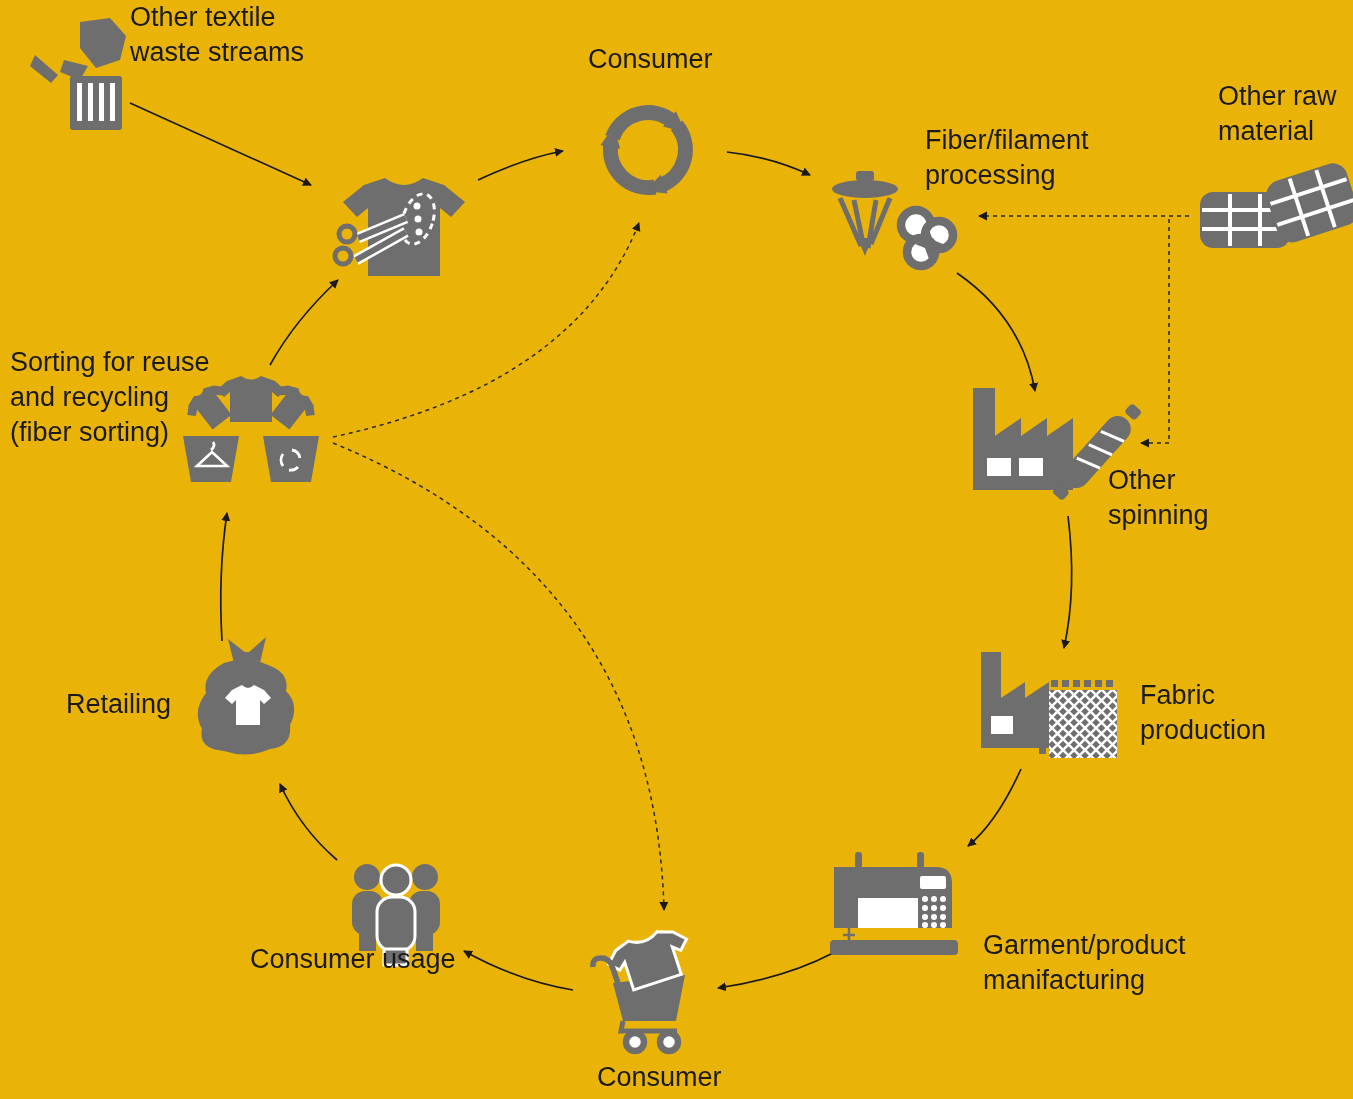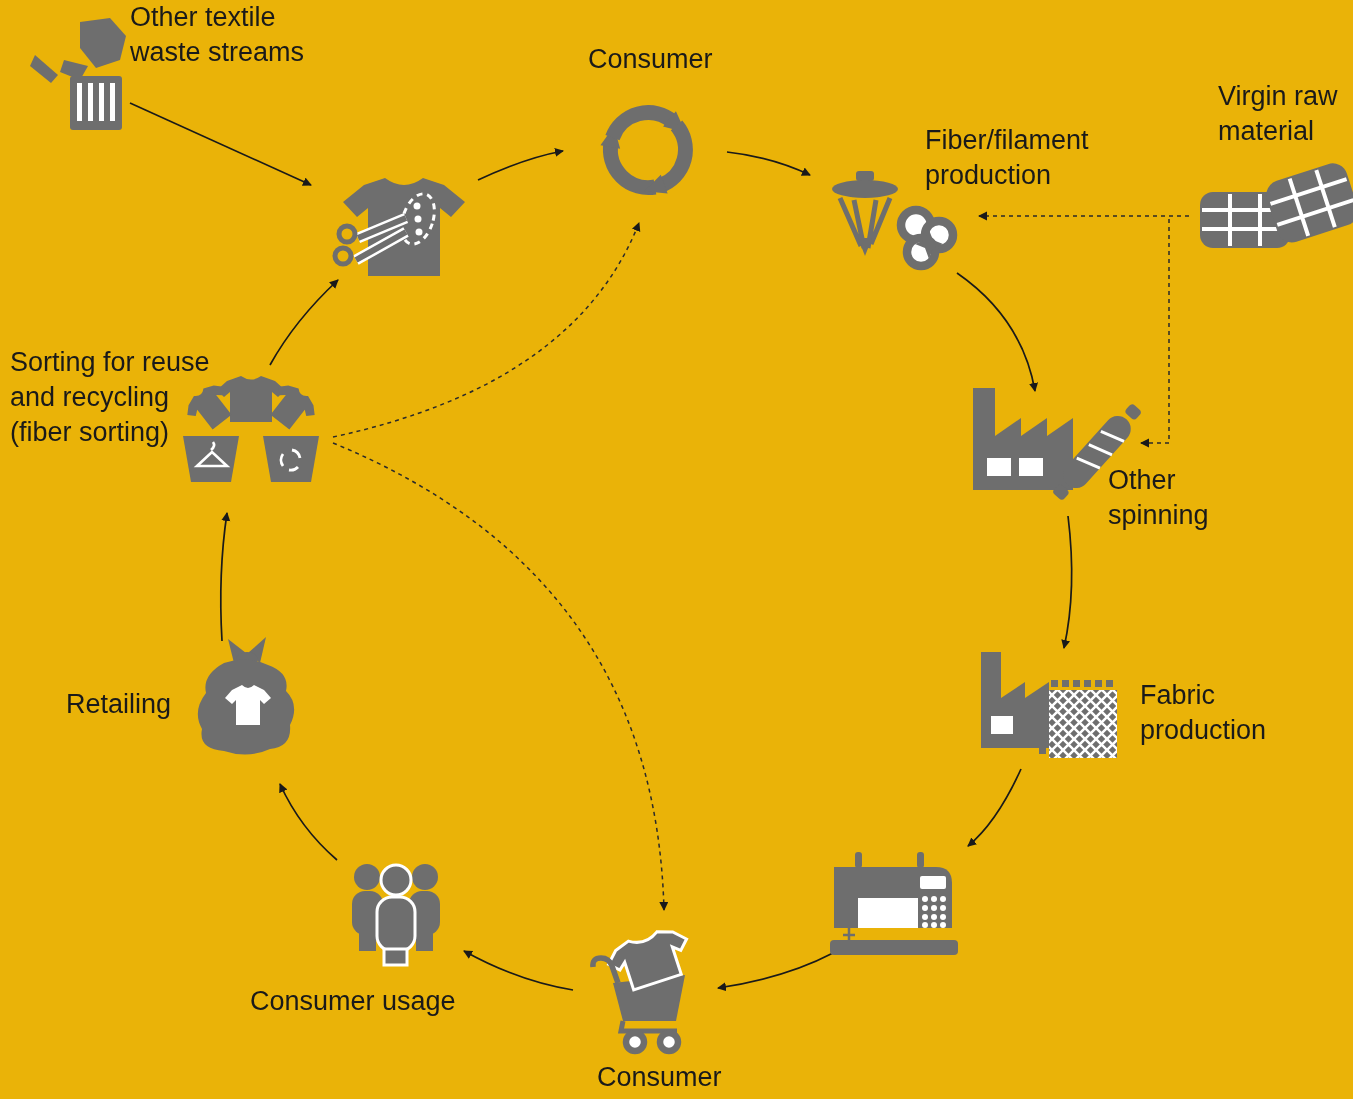--- a/index.html
+++ b/index.html
@@ -89,31 +89,31 @@
     <rect class="g" x="28" y="3" width="18" height="10" rx="3"></rect>
     <ellipse class="g" cx="37" cy="21" rx="33" ry="9"></ellipse>
     <path class="gs" stroke-width="5" d="M 12,30 L 33,78 M 26,32 L 36,80 M 48,32 L 40,80 M 62,30 L 43,76"></path>
     <polygon class="g" points="30,70 44,70 37,88"></polygon>
     <circle cx="88" cy="57" r="15" fill="#ffffff" stroke="#6e6e6e" stroke-width="8.5"></circle>
     <circle cx="111" cy="67" r="14" fill="#ffffff" stroke="#6e6e6e" stroke-width="8.5"></circle>
     <circle cx="93" cy="84" r="14" fill="#ffffff" stroke="#6e6e6e" stroke-width="8.5"></circle>
     <polygon class="g" points="101,62 105,72 115,76 105,80 101,91 97,80 87,76 97,72"></polygon>
   </svg>
   <div class="label" style="left:925px;top:123px">Fiber/filament
-production</div>
+processing</div>
 
   <svg class="ic" style="left:1198px;top:150px" width="152" height="105" viewBox="0 0 152 105">
     <rect class="g" x="2" y="42" width="90" height="56" rx="13"></rect>
     <path class="ws" stroke-width="4" d="M 32,44 V 96 M 62,44 V 96 M 4,60 H 90 M 4,79 H 90"></path>
     <g transform="rotate(-18 118 58)">
       <rect class="g" x="74" y="20" width="84" height="64" rx="15"></rect>
       <path class="ws" stroke-width="4" d="M 102,22 V 82 M 130,22 V 82 M 76,40 H 156 M 76,62 H 156"></path>
     </g>
   </svg>
-  <div class="label" style="left:1218px;top:79px">Virgin raw
+  <div class="label" style="left:1218px;top:79px">Other raw
 material</div>
 
   <svg class="ic" style="left:965px;top:378px" width="170" height="125" viewBox="0 0 170 125">
     <path class="g" d="M 8,112 V 10 H 30 V 58 L 56,40 V 58 L 82,40 V 58 L 108,40 V 112 Z"></path>
     <rect class="wf" x="22" y="80" width="24" height="18"></rect>
     <rect class="wf" x="54" y="80" width="24" height="18"></rect>
     <g transform="rotate(42 132 74)">
       <rect class="g" x="119" y="30" width="26" height="88" rx="13"></rect>
       <rect class="g" x="125" y="14" width="14" height="12" rx="4"></rect>
       <rect class="g" x="125" y="122" width="14" height="12" rx="4"></rect>
@@ -167,20 +167,22 @@
       <circle cx="103" cy="67" r="3"></circle>
         <circle cx="112" cy="67" r="3"></circle>
         <circle cx="121" cy="67" r="3"></circle>
       <circle cx="103" cy="75" r="3"></circle>
         <circle cx="112" cy="75" r="3"></circle>
         <circle cx="121" cy="75" r="3"></circle>
     </g>
     <path class="gs" stroke-width="2.5" d="M 27,78 V 92 M 21,85 H 33"></path>
     <rect class="g" x="8" y="90" width="128" height="15" rx="4"></rect>
   </svg>
+  <div class="label" style="left:983px;top:928px">Garment/product
+manifacturing</div>
 
   <svg class="ic" style="left:583px;top:925px" width="125" height="132" viewBox="0 0 125 132">
     <polygon class="g" points="30,58 102,50 93,96 40,96"></polygon>
     <g transform="rotate(-18 68 34)">
       <path d="M 52,10 L 37,15 L 26,26 L 35,35 L 42,29 L 42,58 L 92,58 L 92,29 L 99,35 L 108,26 L 97,15 L 82,10 Q 67,20 52,10 Z" fill="#6e6e6e" stroke="#ffffff" stroke-width="3"></path>
     </g>
     <path class="gs" stroke-width="5.5" d="M 10,42 Q 9,33 18,33 Q 26,33 29,41 L 35,58"></path>
     <path class="gs" stroke-width="5" d="M 40,96 L 38,106 L 94,106"></path>
     <circle cx="52" cy="117" r="9" fill="#ffffff" stroke="#6e6e6e" stroke-width="6.5"></circle>
     <circle cx="86" cy="117" r="9" fill="#ffffff" stroke="#6e6e6e" stroke-width="6.5"></circle>
@@ -191,21 +193,21 @@
     <circle class="g" cx="27" cy="24" r="13"></circle>
     <rect class="g" x="12" y="38" width="31" height="44" rx="13"></rect>
     <rect class="g" x="19" y="80" width="17" height="18"></rect>
     <circle class="g" cx="85" cy="24" r="13"></circle>
     <rect class="g" x="69" y="38" width="31" height="44" rx="13"></rect>
     <rect class="g" x="76" y="80" width="17" height="18"></rect>
     <circle cx="56" cy="27" r="15" fill="#6e6e6e" stroke="#ffffff" stroke-width="3"></circle>
     <rect x="37" y="44" width="38" height="54" rx="15" fill="#6e6e6e" stroke="#ffffff" stroke-width="3"></rect>
     <rect x="44" y="96" width="23" height="16" fill="#6e6e6e" stroke="#ffffff" stroke-width="3"></rect>
   </svg>
-  <div class="label" style="left:250px;top:984px">Consumer usage</div>
+  <div class="label" style="left:250px;top:942px">Consumer usage</div>
 
   <svg class="ic" style="left:190px;top:633px" width="108" height="128" viewBox="0 0 108 128">
     <polygon class="g" points="38,6 56,20 44,30"></polygon>
     <polygon class="g" points="76,4 58,20 70,30"></polygon>
     <ellipse class="g" cx="57" cy="26" rx="11" ry="7"></ellipse>
     <path class="g" d="M 34,30 Q 12,42 16,60 Q 2,78 12,96 Q 8,116 34,118 Q 58,126 80,116 Q 102,114 100,92 Q 110,72 96,58 Q 100,40 78,32 Q 56,22 34,30 Z"></path>
     <path class="wf" d="M 52,52 L 42,57 L 35,65 L 42,71 L 46,67 L 46,92 L 70,92 L 70,67 L 74,71 L 81,65 L 74,57 L 64,52 Q 58,58 52,52 Z"></path>
   </svg>
   <div class="label" style="left:66px;top:687px">Retailing</div>
 

